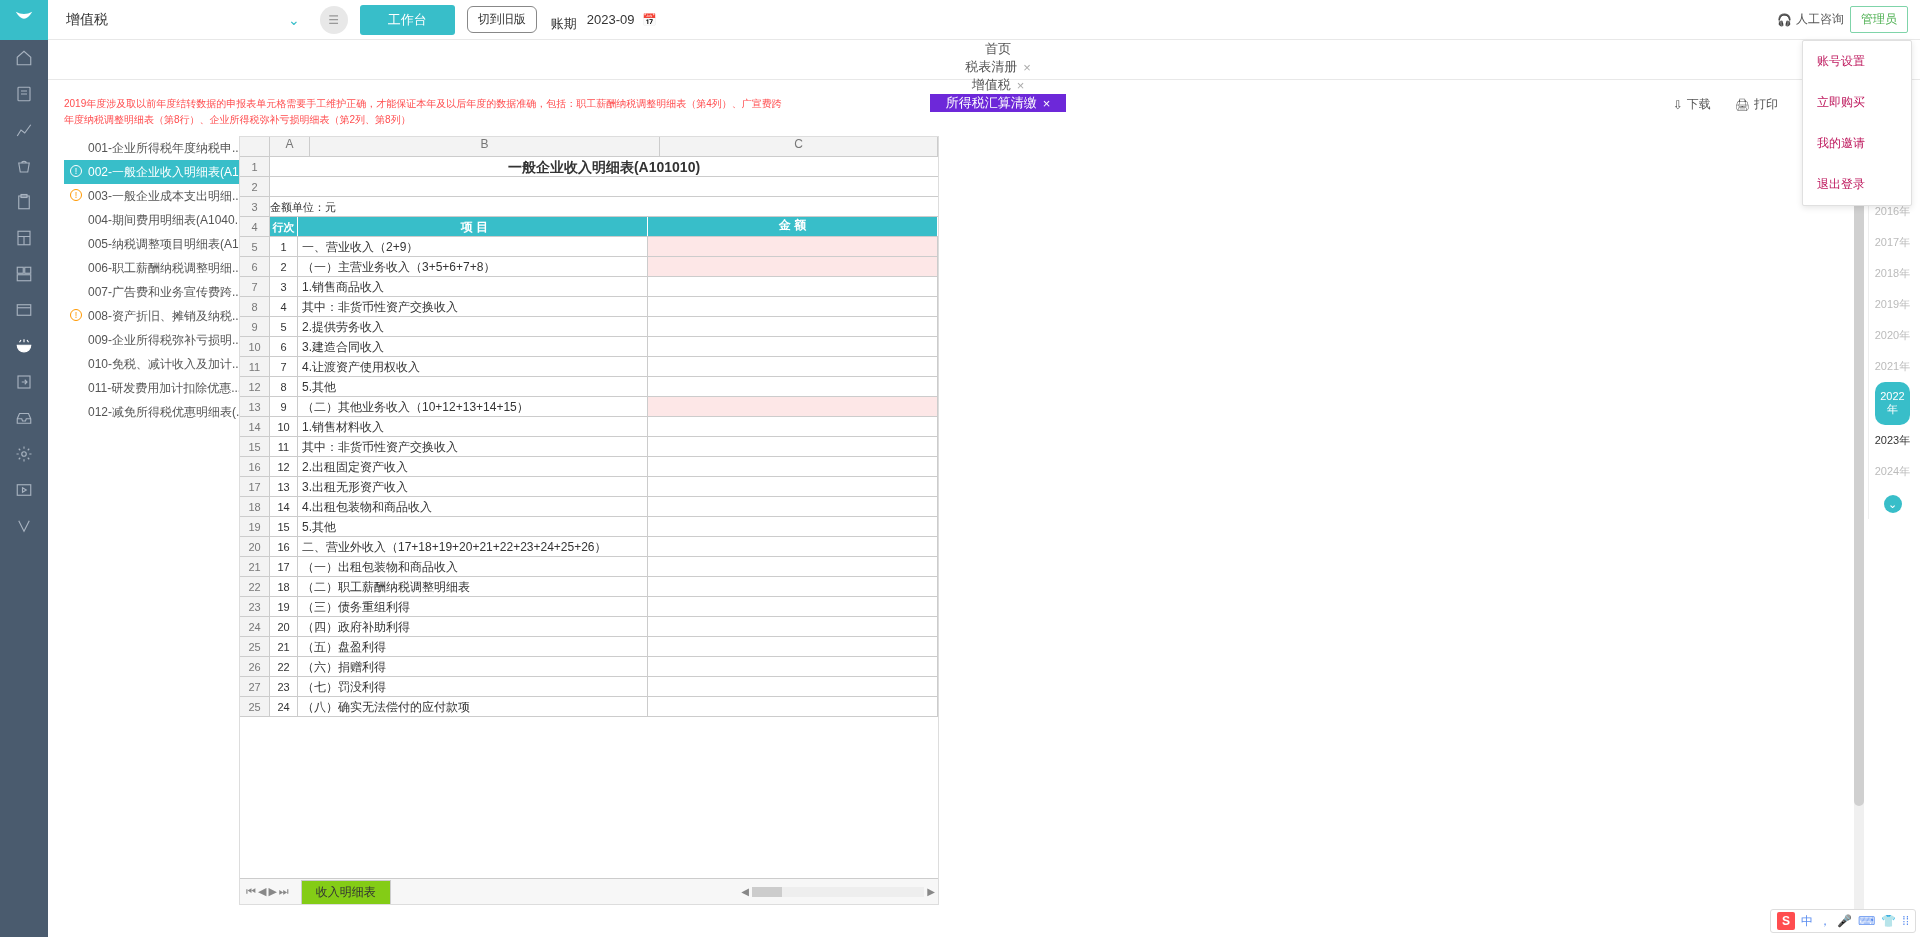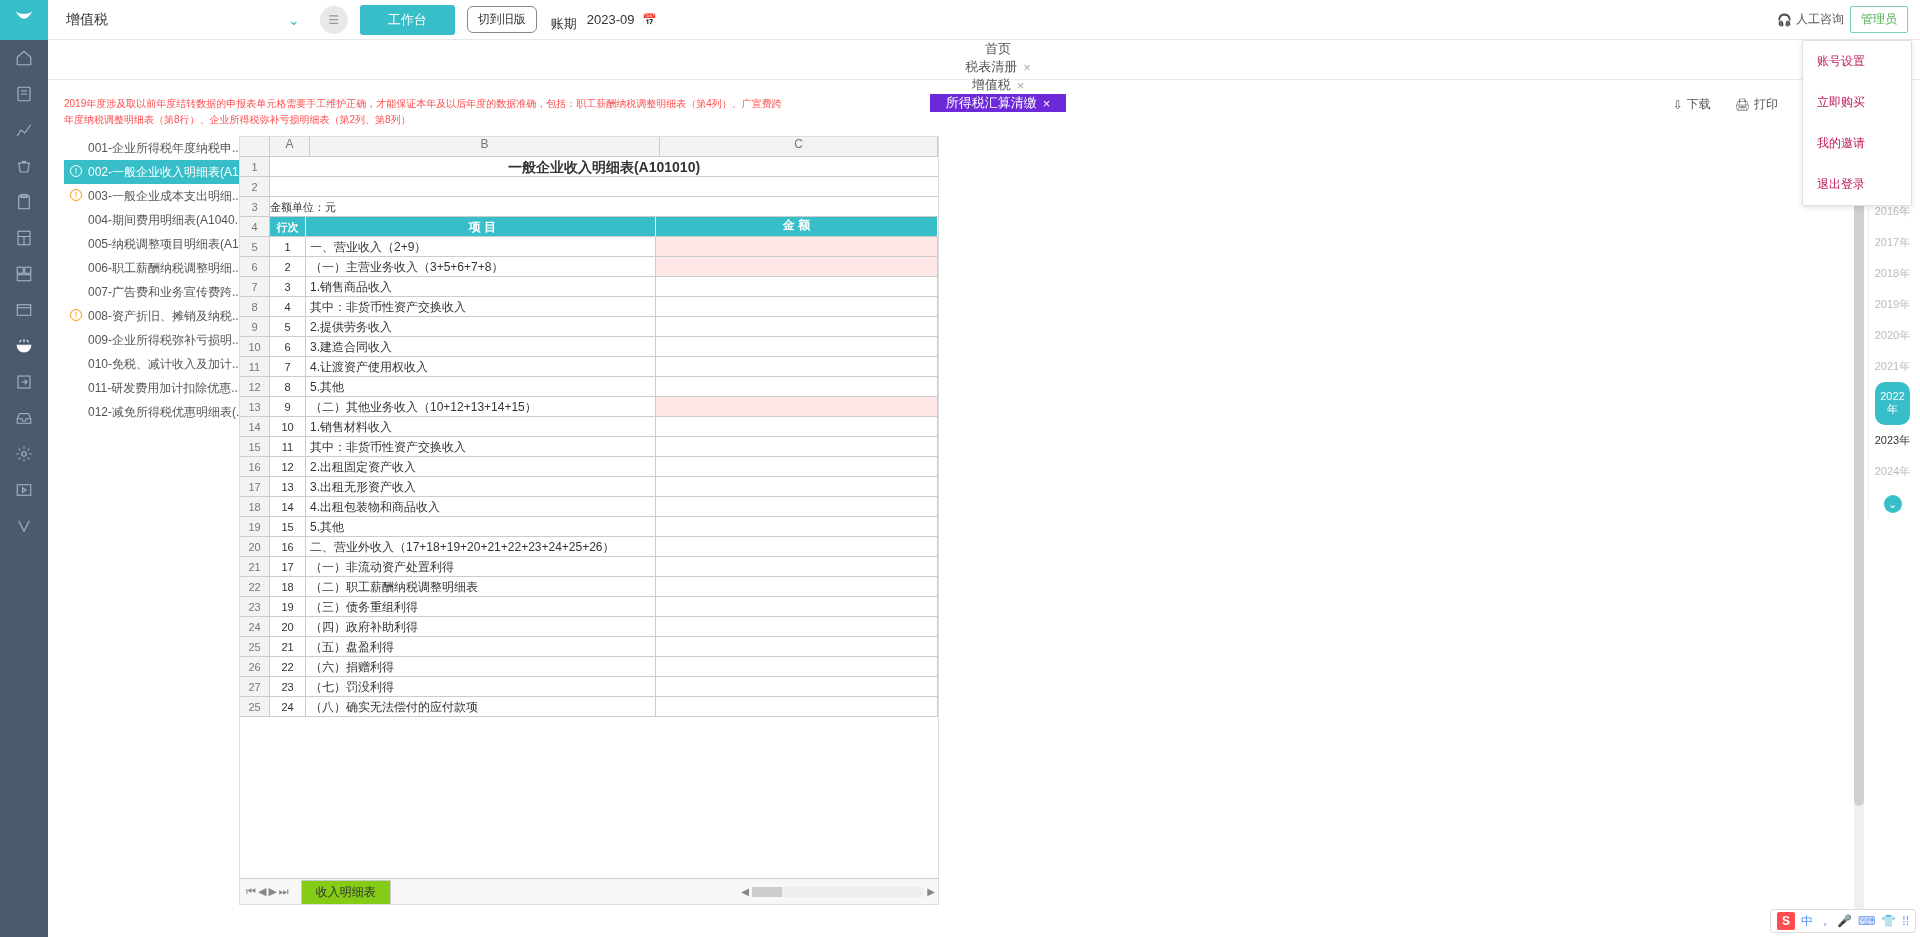--- a/index.html
+++ b/index.html
@@ -55,21 +55,21 @@
 .sheet-area { position: absolute; left: 239px; top: 136px; width: 700px; bottom: 32px; border: 1px solid #ddd; background: #fff; }
 .col-headers { display: flex; height: 20px; background: #f3f3f3; border-bottom: 1px solid #ccc; }
 .ch-blank { width: 30px; border-right: 1px solid #ccc; }
 .ch { text-align: center; font-size: 12px; color: #777; border-right: 1px solid #ccc; }
 .ch-a { width: 40px; }
 .ch-b { width: 350px; }
 .ch-c { flex: 1; }
 .sheet-body { overflow-y: auto; height: calc(100% - 48px); }
 .srow { display: flex; height: 20px; border-bottom: 1px solid #ccc; }
 .srow .rn { width: 30px; text-align: center; background: #f3f3f3; border-right: 1px solid #ccc; font-size: 11px; color: #777; line-height: 20px; }
-.srow .ca { width: 36px; border-right: 1px solid #ccc; text-align: center; font-size: 11px; line-height: 20px; }
+.srow .ca { width: 28px; border-right: 1px solid #ccc; text-align: center; font-size: 11px; line-height: 20px; }
 .srow .cb { width: 350px; border-right: 1px solid #ccc; font-size: 12px; padding-left: 4px; line-height: 20px; white-space: nowrap; overflow: hidden; }
 .srow .cc { flex: 1; border-right: 1px solid #ccc; }
 .title-row .title-cell { flex: 1; text-align: center; font-weight: bold; font-size: 14px; line-height: 20px; }
 .unit-row .unit-cell { flex: 1; text-align: left; padding-right: 8px; font-size: 11px; line-height: 20px; }
 .header-row { background: #38bec9; color: #fff; }
 .header-row .ca, .header-row .cb, .header-row .cc { font-weight: bold; text-align: center; border-right-color: #fff; }
 .highlight .cc { background: #fde7e7; }
 .sheet-tab-bar { position: absolute; bottom: 0; left: 0; right: 0; height: 26px; border-top: 1px solid #ccc; display: flex; align-items: center; background: #f7f7f7; }
 .sheet-nav { display: flex; gap: 2px; padding: 0 6px; color: #888; }
 .sheet-nav span { cursor: pointer; font-size: 11px; }
@@ -383,21 +383,21 @@
       </div>
       <div class="srow">
         <div class="rn">20</div>
         <div class="ca">16</div>
         <div class="cb">二、营业外收入（17+18+19+20+21+22+23+24+25+26）</div>
         <div class="cc"></div>
       </div>
       <div class="srow">
         <div class="rn">21</div>
         <div class="ca">17</div>
-        <div class="cb">   （一）非流动资产处置利得</div>
+        <div class="cb">   （一）出租包装物和商品收入</div>
         <div class="cc"></div>
       </div>
       <div class="srow">
         <div class="rn">22</div>
         <div class="ca">18</div>
         <div class="cb">   （二）职工薪酬纳税调整明细表</div>
         <div class="cc"></div>
       </div>
       <div class="srow">
         <div class="rn">23</div>

